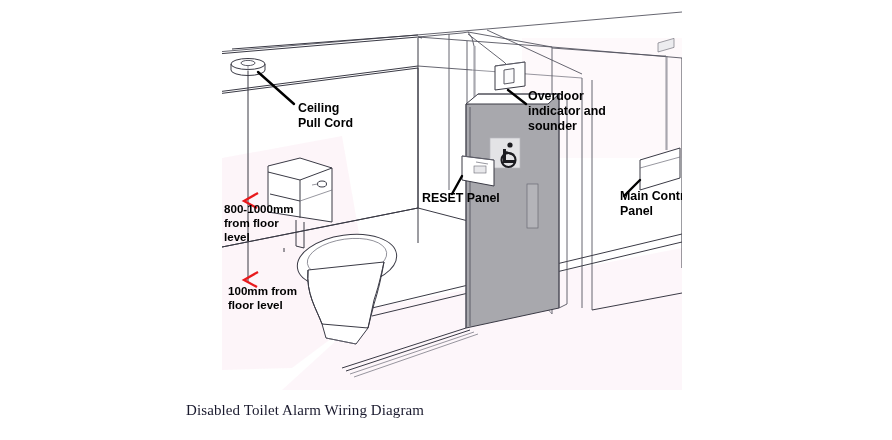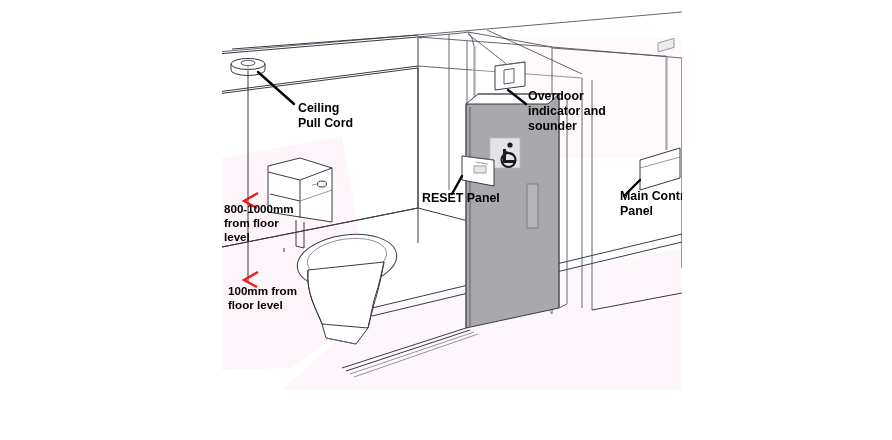--- a/index.html
+++ b/index.html
@@ -250,14 +250,15 @@
       </g>
 
       <g>
         <text class="lbl-sm" x="6" y="287">100mm from</text>
         <text class="lbl-sm" x="6" y="301">floor level</text>
       </g>
 
     </svg>
   </div>
 
+  <div class="caption">Disabled Toilet Alarm Wiring Diagram</div>
 
 </div>
 
 </body></html>

